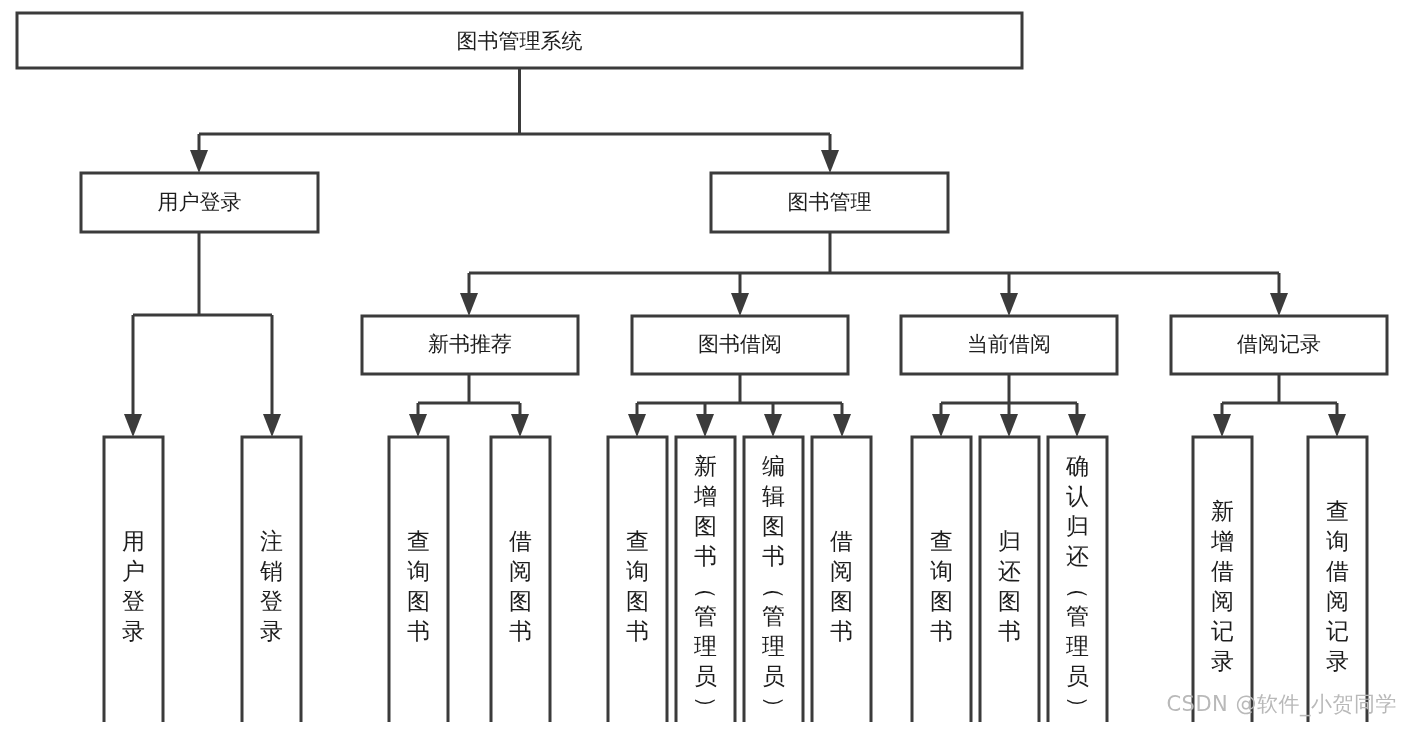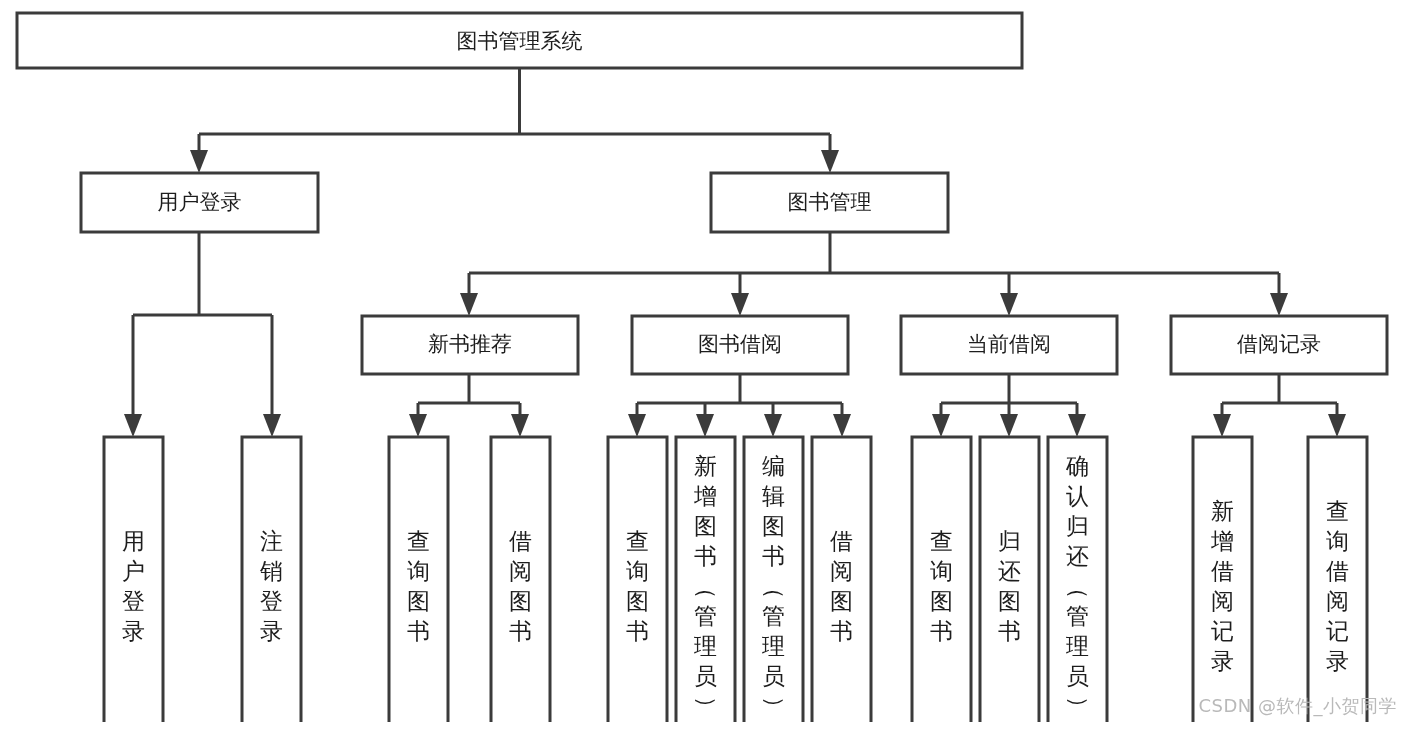--- a/index.html
+++ b/index.html
@@ -48,21 +48,21 @@
     font-family: "DejaVu Sans", "Liberation Sans", sans-serif;
     font-size: 23px;
     fill: #1d1d1d;
     text-anchor: middle;
   }
   .watermark-text {
     position: absolute;
     right: 8px;
     bottom: 4px;
     font-family: "DejaVu Sans", "Liberation Sans", sans-serif;
-    font-size: 18px;
+    font-size: 21px;
     color: #b9b9b9;
     letter-spacing: 0.5px;
     white-space: nowrap;
     user-select: none;
   }
 </style>
 </head>
 <body>
 
 <div id="stage">

